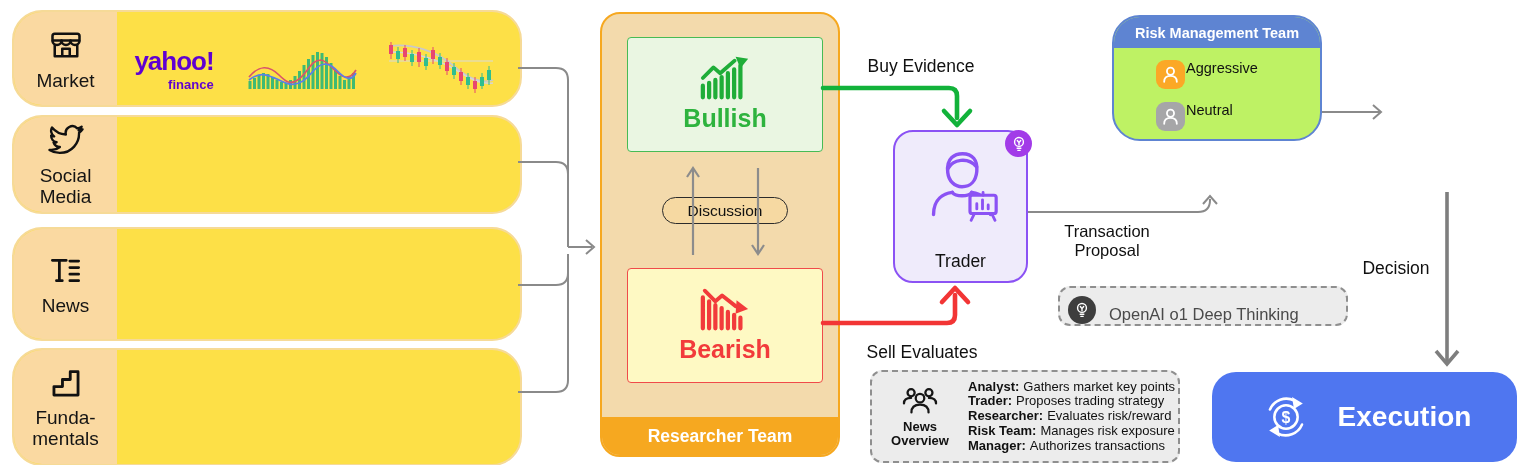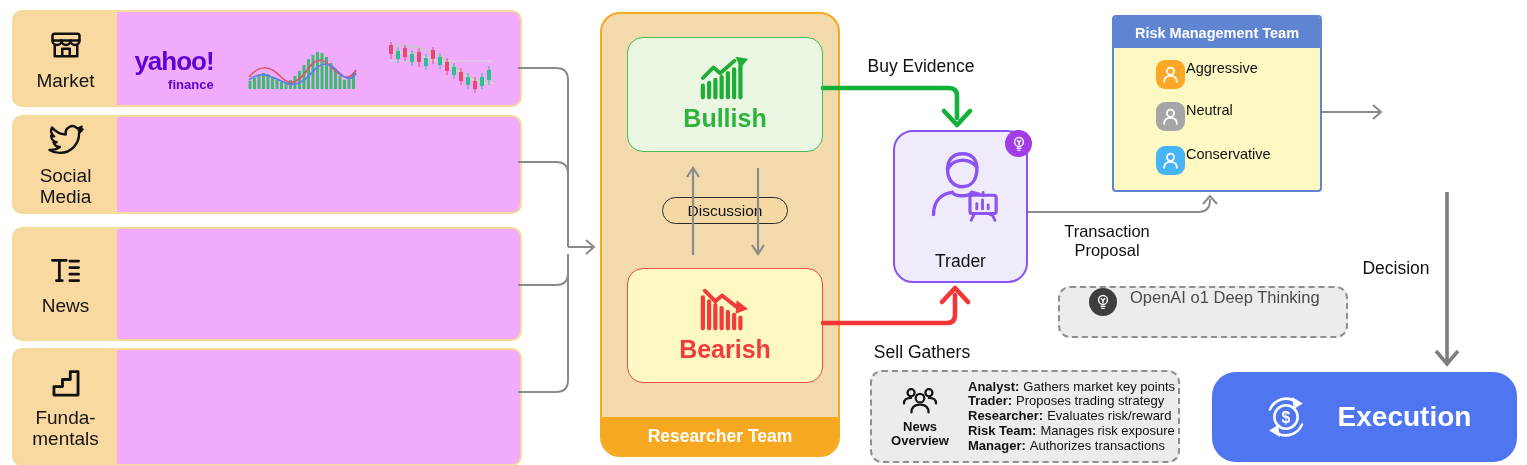--- a/index.html
+++ b/index.html
@@ -3,69 +3,69 @@
 <meta charset="utf-8">
 <style>
   html,body{margin:0;padding:0;background:#fff}
   .canvas{position:relative;width:1527px;height:465px;background:#fff;overflow:hidden;
           font-family:"Liberation Sans",sans-serif;color:#1a1a1a}
   .abs{position:absolute}
   .ctr{transform:translate(-50%,-50%)}
   svg{display:block}
 
   
-  .src-row{position:absolute;background:#f0abfc;border:2px solid #F6DA97;border-radius:10px;overflow:hidden}
+  .src-row{position:absolute;background:#fde047;border:2px solid #F6DA97;border-radius:30px;overflow:hidden}
   .src-label{position:absolute;left:0;top:0;bottom:0;width:103px;background:#FAD9A1;
              display:flex;flex-direction:column;align-items:center;justify-content:center;gap:7px;text-align:center}
   .src-label .txt{font-size:19px;line-height:21px;font-weight:500;color:#141414}
 
   
   .yahoo{color:#5F01D1;text-align:center;line-height:24px}
   .yahoo .y1{font-size:26px;font-weight:800;letter-spacing:-1px}
   .yahoo .y2{display:block;font-size:13px;font-weight:700;text-align:right;margin-top:-4px}
 
   
   .res-box{position:absolute;left:600px;top:12px;width:240px;height:445px;background:#F3DAAC;
            border:2.5px solid #F6A820;border-radius:20px;overflow:hidden;box-sizing:border-box}
   .res-bar{position:absolute;left:0;right:0;bottom:0;height:38px;background:#F6A820;
            display:flex;align-items:center;justify-content:center;color:#fff;font-size:17.5px;font-weight:600}
-  .stance{position:absolute;left:627px;width:196px;height:115px;border-radius:16px;box-sizing:border-box;
+  .stance{position:absolute;left:627px;width:196px;height:115px;border-radius:4px;box-sizing:border-box;
           display:flex;flex-direction:column;align-items:center;justify-content:center;gap:4px}
   .stance .t{font-size:25px;font-weight:600}
   .bullish{top:37px;background:#EAF6E2;border:1.5px solid #47BB55}
   .bullish .t{color:#2EB33E}
   .bearish{top:268px;background:#fef9c3;border:1.5px solid #F04A4A}
   .bearish .t{color:#F23B3B}
   .pill{position:absolute;left:662px;top:197px;width:126px;height:27px;background:#F6D9A2;border:1.4px solid #2B2B2B;
         border-radius:14px;display:flex;align-items:center;justify-content:center;font-size:15.5px;color:#111;box-sizing:border-box}
 
   
   .agent{position:absolute;border-radius:20px;box-sizing:border-box}
   .trader-box{left:893px;top:130px;width:135px;height:153px;background:#EFEBFB;border:2.5px solid #8B52F4}
   .manager-box{left:1387px;top:42px;width:130px;height:150px;background:#E5EAFC;border:2.5px solid #3766E8}
   .agent .alabel{position:absolute;left:0;right:0;bottom:9px;text-align:center;font-size:17.5px;font-weight:500;color:#111}
   .badge{position:absolute;width:27px;height:27px;border-radius:50%;display:flex;align-items:center;justify-content:center;color:#fff}
 
   
-  .risk-box{position:absolute;left:1112px;top:15px;width:210px;height:177px;background:#fef9c3;border:2.5px solid #5E84D2;
-            border-radius:4px;overflow:hidden;box-sizing:border-box}
+  .risk-box{position:absolute;left:1112px;top:15px;width:210px;height:126px;background:#bef264;border:2.5px solid #5E84D2;
+            border-radius:28px;overflow:hidden;box-sizing:border-box}
   .risk-head{height:31px;background:#5E84D2;display:flex;align-items:center;justify-content:center;
              color:#fff;font-size:14.5px;font-weight:700}
   .risk-row{position:absolute;left:42px;height:30px;display:flex;align-items:flex-start;gap:1px}
   .risk-tile{width:29px;height:29px;border-radius:9px;display:flex;align-items:center;justify-content:center;color:#fff}
   .risk-row .rl{font-size:14.5px;color:#111}
 
   
   .exec-box{position:absolute;left:1212px;top:372px;width:305px;height:90px;background:#4F76F0;border-radius:24px;
             display:flex;align-items:center;justify-content:center;gap:24px}
   .exec-box .el{color:#fff;font-size:28px;font-weight:700}
 
   
   .note{position:absolute;background:#ECECEC;border:2px dashed #8F8F8F;border-radius:12px;box-sizing:border-box}
-  .openai-box{left:1058px;top:286px;width:290px;height:52px;display:flex;align-items:flex-start;padding-left:29px;gap:13px}
+  .openai-box{left:1058px;top:286px;width:290px;height:40px;display:flex;align-items:flex-end;padding-left:8px;gap:13px}
   .openai-box .ol{font-size:16.5px;color:#4A4A4A}
   .openai-dot{width:28px;height:28px;border-radius:50%;background:#3E3E3E;display:flex;align-items:center;justify-content:center;color:#fff;flex:0 0 auto}
   .team-box{left:870px;top:370px;width:310px;height:93px}
   .to-left{position:absolute;left:0;top:0;bottom:0;width:96px;display:flex;flex-direction:column;align-items:center;justify-content:center;gap:4px}
   .to-left .tt{font-size:13px;font-weight:700;width:64px;text-align:center;line-height:14.5px;color:#111}
   .to-right{position:absolute;left:96px;top:50%;transform:translateY(-50%)}
   .role-line{font-size:13px;line-height:14.8px;color:#101010;white-space:nowrap}
   .role-line b{font-weight:700;margin-right:4px}
 
   
@@ -292,21 +292,21 @@
     <div class="to-right">
       <div class="role-line"><b>Analyst:</b><span>Gathers market key points</span></div>
       <div class="role-line"><b>Trader:</b><span>Proposes trading strategy</span></div>
       <div class="role-line"><b>Researcher:</b><span>Evaluates risk/reward</span></div>
       <div class="role-line"><b>Risk Team:</b><span>Manages risk exposure</span></div>
       <div class="role-line"><b>Manager:</b><span>Authorizes transactions</span></div>
     </div>
   </div>
 
   <span class="edge-label ctr" style="left:921px;top:66px">Buy Evidence</span>
-  <span class="edge-label ctr" style="left:922px;top:352px">Sell Gathers</span>
+  <span class="edge-label ctr" style="left:922px;top:352px">Sell Evaluates</span>
   <span class="edge-label two ctr" style="left:1107px;top:241px">Transaction Proposal</span>
   <span class="edge-label ctr" style="left:1396px;top:268px">Decision</span>
 
   <svg class="overlay" width="1527" height="465" viewBox="0 0 1527 465">
 
     <g fill="none" stroke="#8A8A8A" stroke-width="2">
       <path d="M518 68H556Q568 68 568 80V247"></path>
       <path d="M518 162H556Q568 162 568 174V240"></path>
       <path d="M518 285H556Q568 285 568 273V254"></path>
       <path d="M518 392H556Q568 392 568 380V254"></path>

